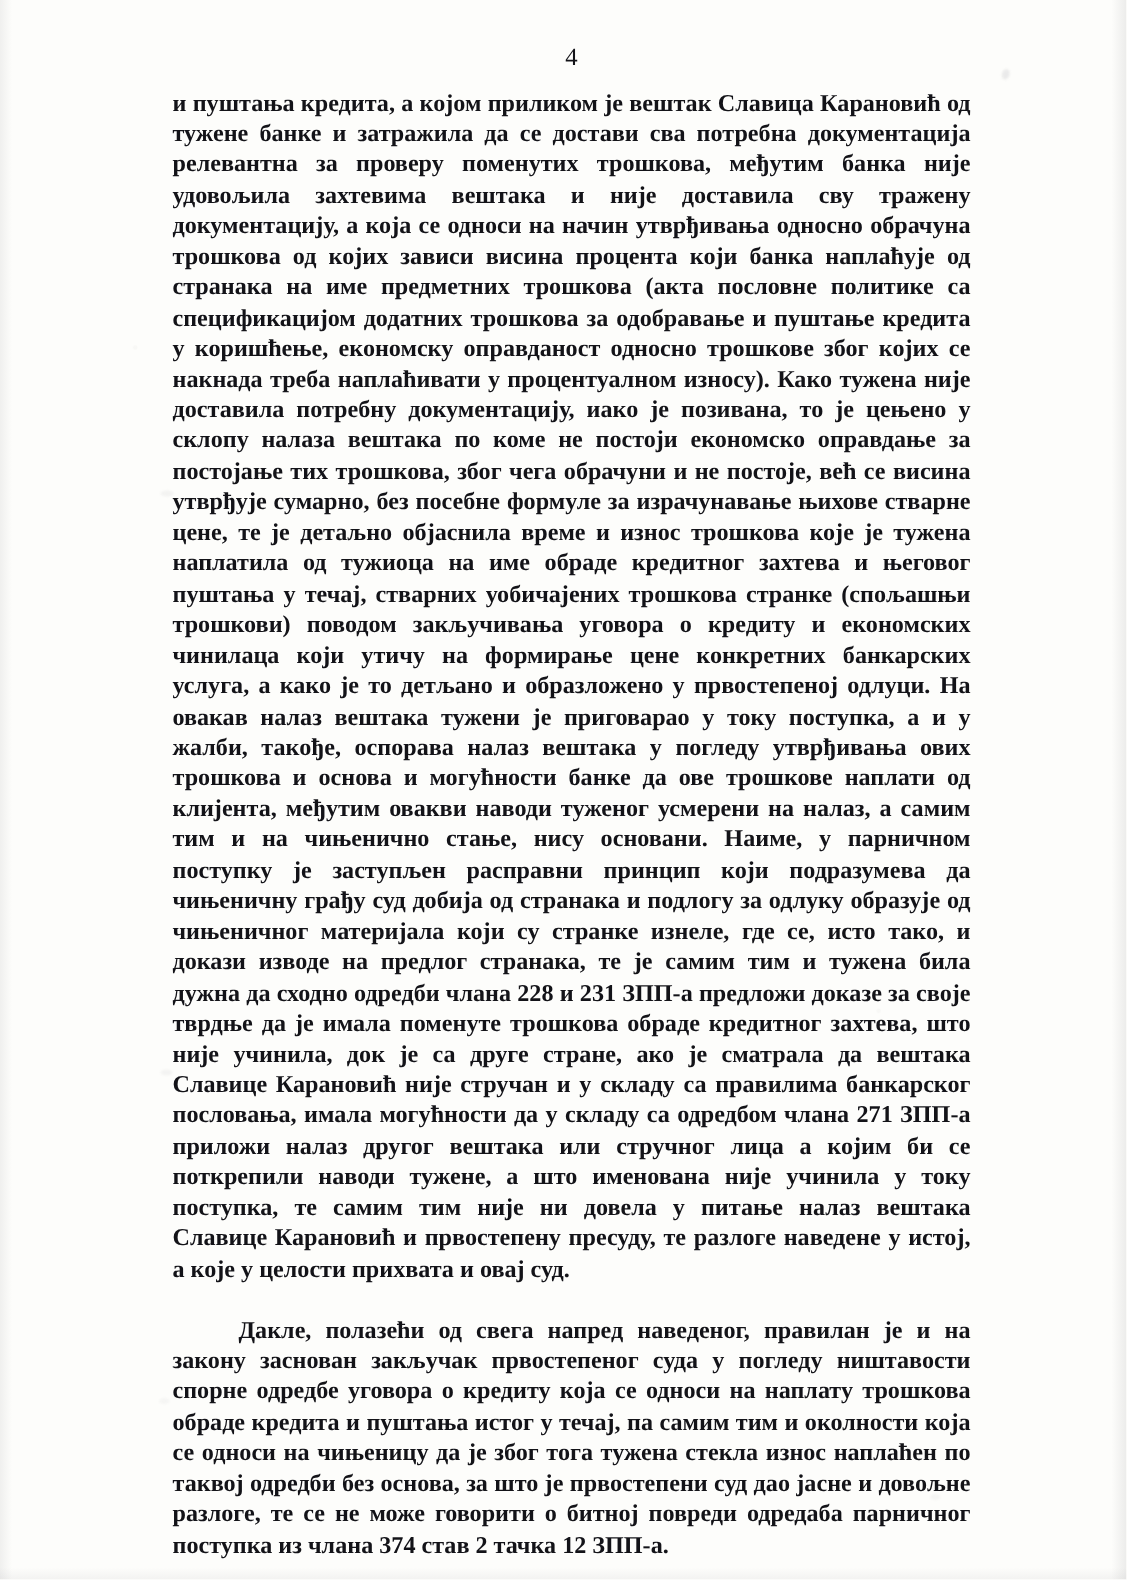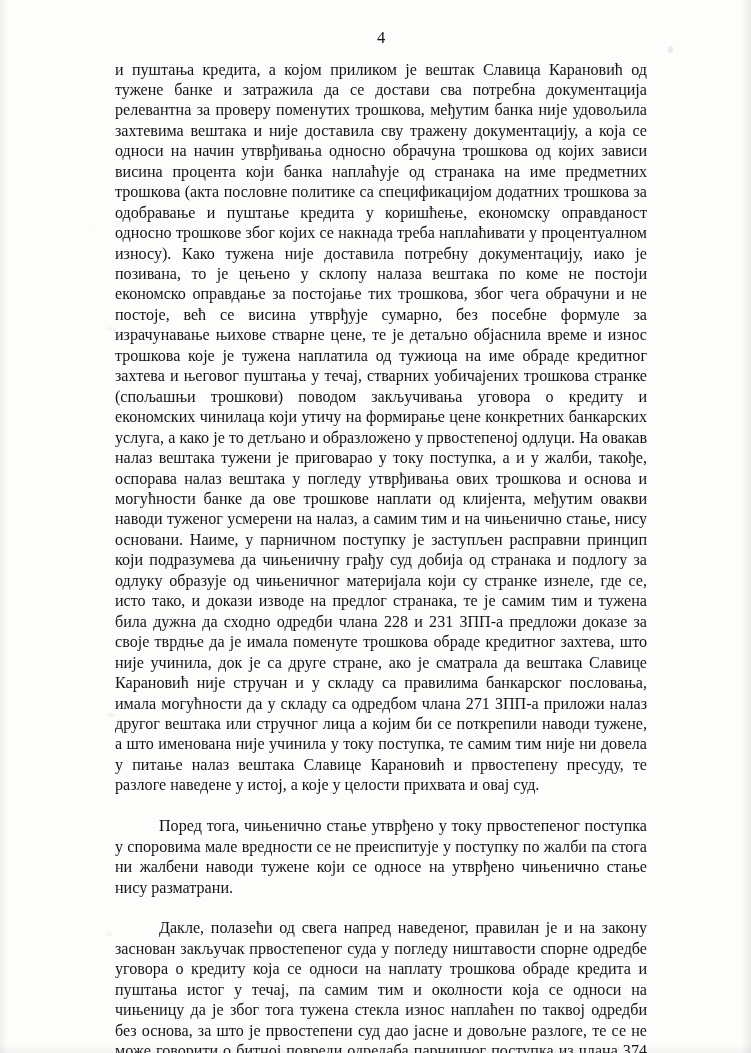--- a/index.html
+++ b/index.html
@@ -76,20 +76,21 @@
     font-size: 16.1px;
     line-height: 20.45px;
     text-align: justify;
     text-justify: inter-word;
     hyphens: none;
     margin: 0;
   }
 
   .para {
     margin: 0;
+    font-weight: bold;
   }
 
   .para + .para.spaced {
     margin-top: 20.4px;
   }
 
   .para.indent {
     text-indent: 44px;
   }
 
@@ -115,21 +116,20 @@
   <div class="paper-noise"></div>
 
   <div class="content">
 
     <div class="page-number">4</div>
 
     <div class="body-text">
 
       <p class="para">и пуштања кредита, а којом приликом је вештак  Славица Карановић од тужене банке и затражила да се достави сва потребна документација релевантна за проверу поменутих трошкова, међутим банка није удовољила захтевима вештака и није доставила сву тражену документацију, а која се односи на начин утврђивања односно обрачуна трошкова од којих зависи висина процента који банка наплаћује од странака на име предметних трошкова (акта пословне политике са спецификацијом додатних трошкова за одобравање и пуштање кредита у коришћење, економску оправданост односно трошкове због којих се накнада треба наплаћивати у процентуалном износу). Како тужена није доставила потребну документацију, иако је позивана, то је цењено у склопу налаза вештака по коме не постоји економско оправдање за постојање тих трошкова, због чега обрачуни и не постоје, већ се висина утврђује сумарно, без посебне формуле за израчунавање њихове стварне цене, те је детаљно објаснила време и износ трошкова које је тужена наплатила од тужиоца на име обраде кредитног захтева и његовог пуштања у течај, стварних уобичајених трошкова странке (спољашњи трошкови) поводом закључивања уговора о кредиту и економских чинилаца који утичу на формирање цене конкретних банкарских услуга, а како је то детљано и образложено у првостепеној одлуци. На овакав налаз вештака тужени је приговарао у току поступка, а и у жалби, такође, оспорава налаз вештака у погледу утврђивања ових трошкова и основа и могућности банке да ове трошкове наплати од клијента, међутим овакви наводи туженог усмерени на налаз, а самим тим и на чињенично стање, нису основани. Наиме, у парничном поступку је заступљен расправни принцип који подразумева да чињеничну грађу суд добија од странака и подлогу за одлуку образује од чињеничног материјала који су странке изнеле, где се, исто тако, и докази изводе на предлог странака, те је самим тим и тужена била дужна да сходно одредби члана 228 и 231 ЗПП-а предложи доказе за своје тврдње да је имала поменуте трошкова обраде кредитног захтева, што није учинила, док је са друге стране, ако је сматрала да вештака Славице Карановић није стручан и у складу са правилима банкарског пословања, имала могућности да у складу са одредбом члана 271 ЗПП-а приложи налаз другог вештака или стручног лица а којим би се поткрепили наводи тужене, а што именована није учинила у току поступка, те самим тим није ни довела у питање налаз вештака Славице Карановић и првостепену пресуду, те разлоге наведене у истој, а које у целости прихвата и овај суд.</p>
 
-      <p class="para spaced indent">Поред тога, чињенично стање утврђено у току првостепеног поступка у споровима мале вредности се не преиспитује у поступку по жалби па стога ни жалбени наводи тужене који се односе на утврђено чињенично стање нису разматрани.</p>
 
       <p class="para spaced indent">Дакле, полазећи од свега напред наведеног, правилан је и на закону заснован закључак првостепеног суда у погледу ништавости спорне одредбе уговора о кредиту која се односи на наплату трошкова обраде кредита и пуштања истог у течај, па самим тим и околности која се односи на чињеницу да је због тога тужена стекла износ наплаћен по таквој одредби без основа, за што је првостепени суд дао јасне и довољне разлоге, те се не може говорити о битној повреди одредаба парничног поступка из члана 374 став 2 тачка 12 ЗПП-а.</p>
 
     </div>
   </div>
 
   <span class="smudge smudge-a"></span>
   <span class="smudge smudge-b"></span>
   <span class="smudge smudge-c"></span>
   <span class="smudge smudge-d"></span>

